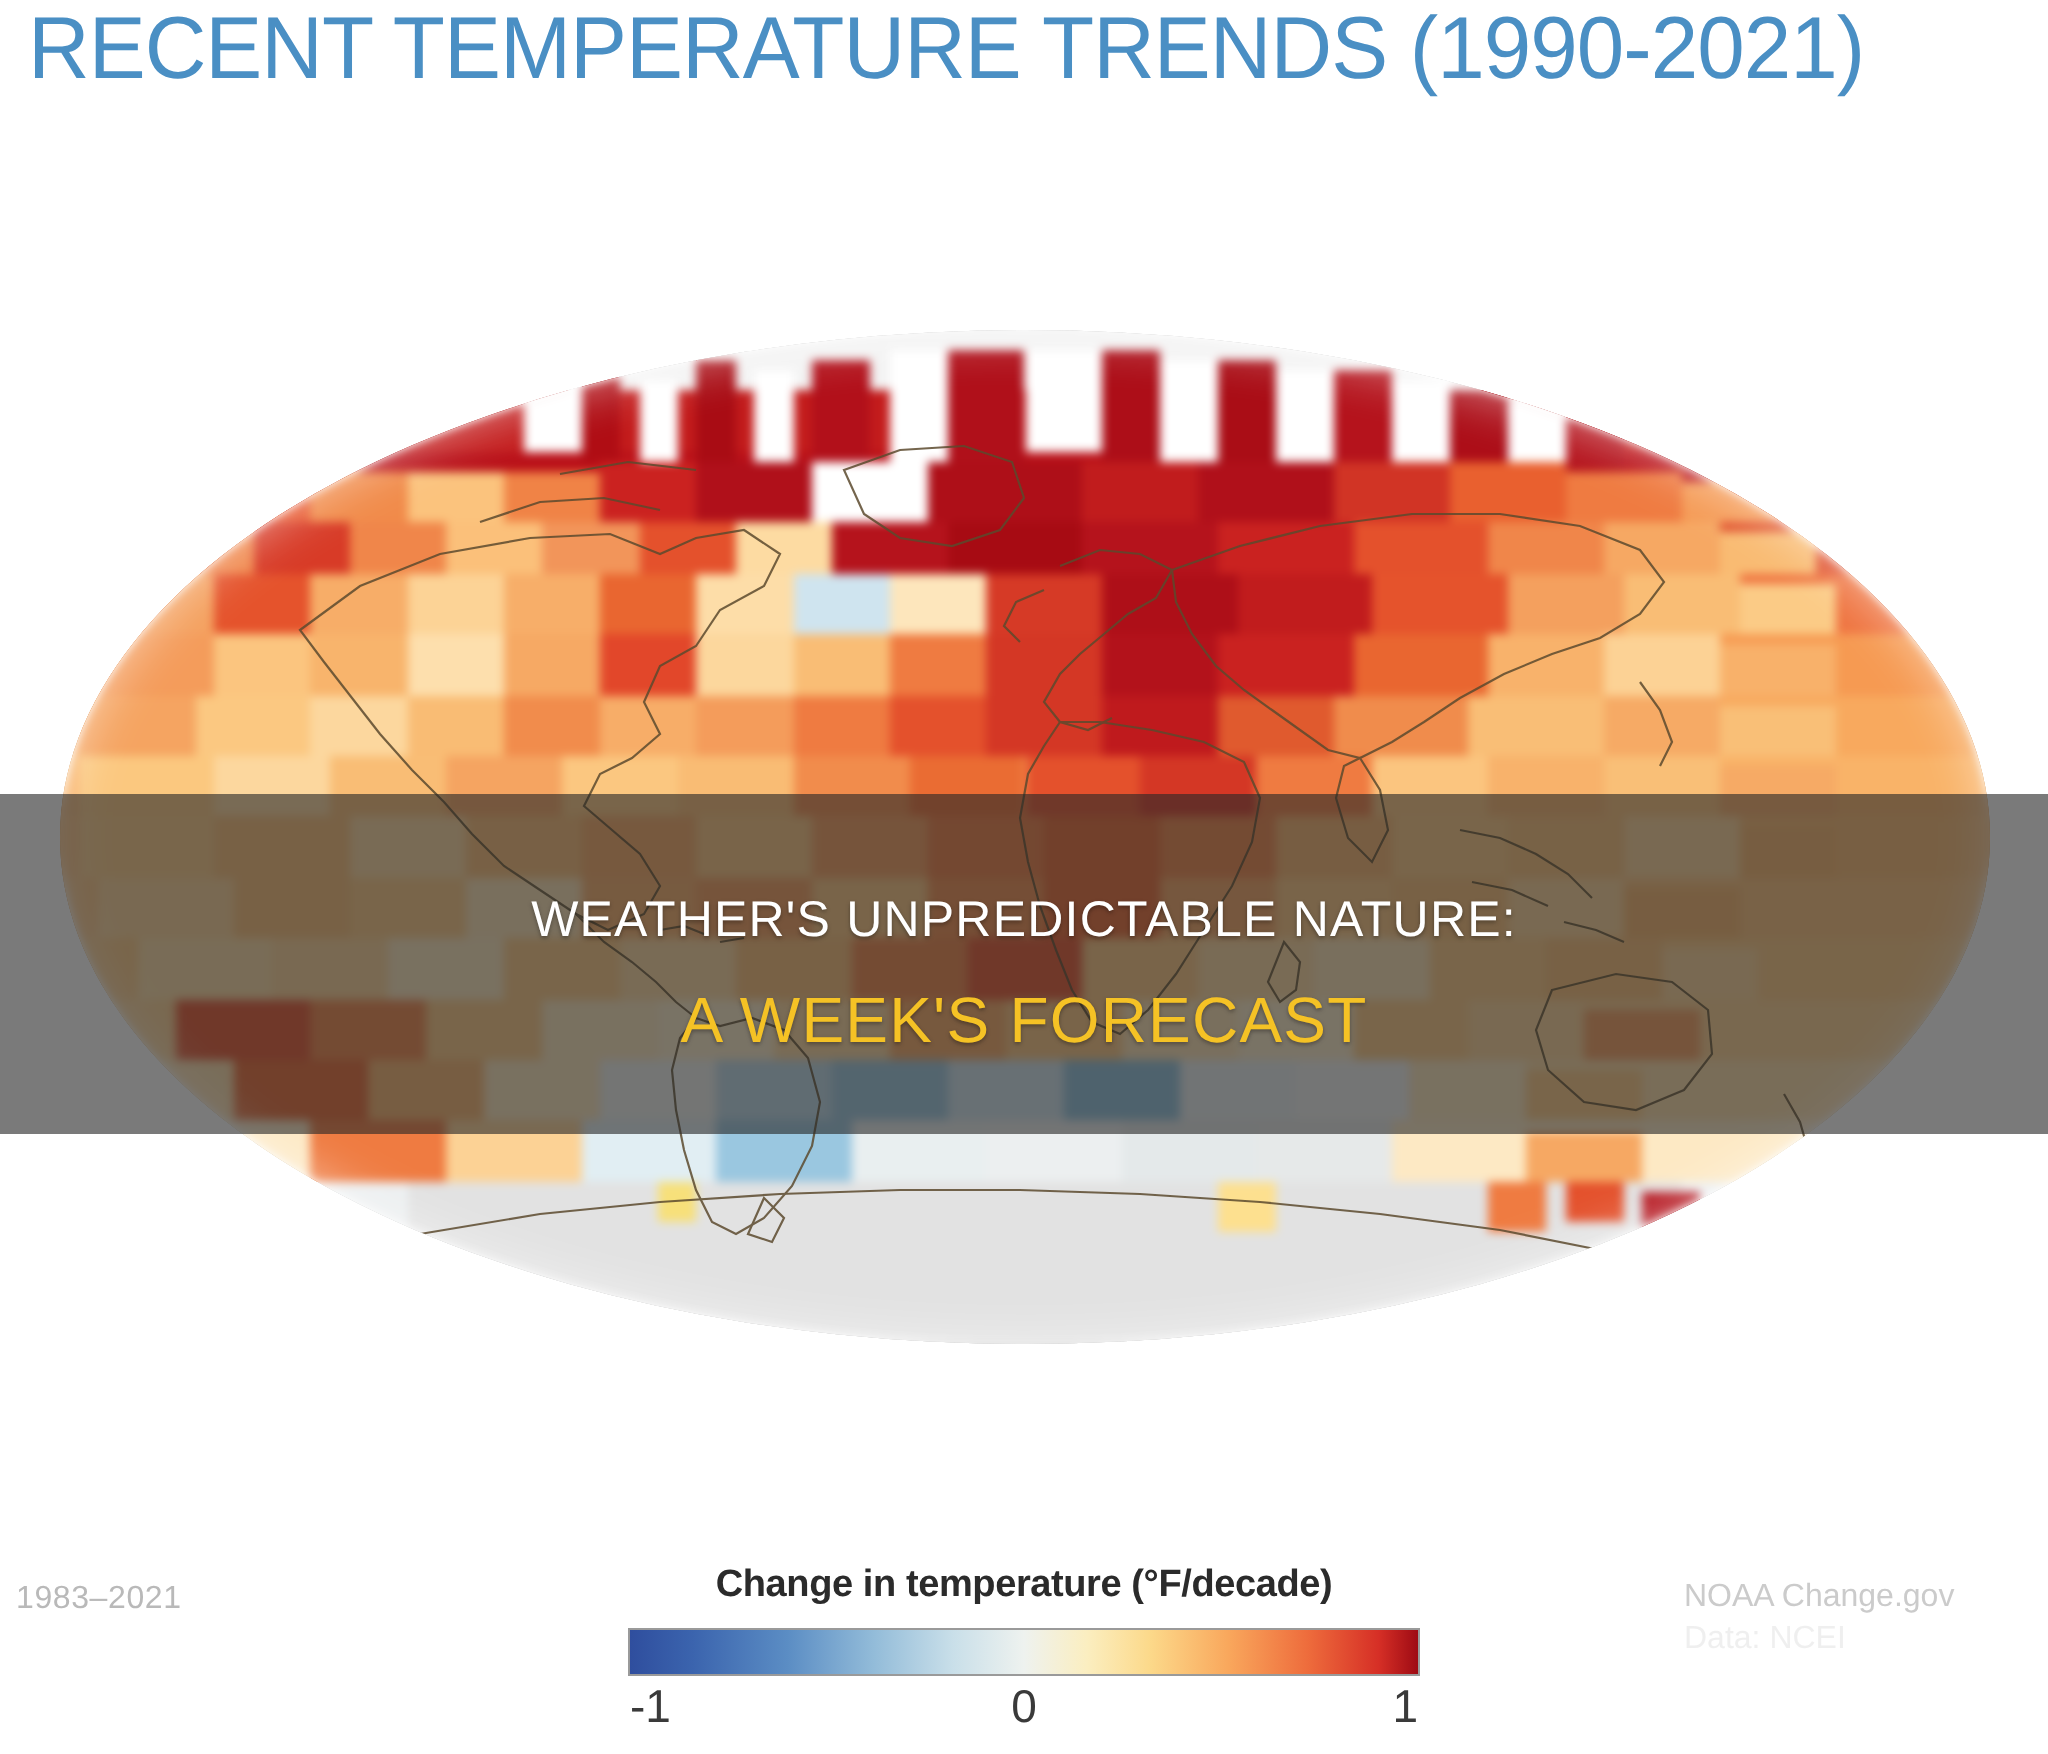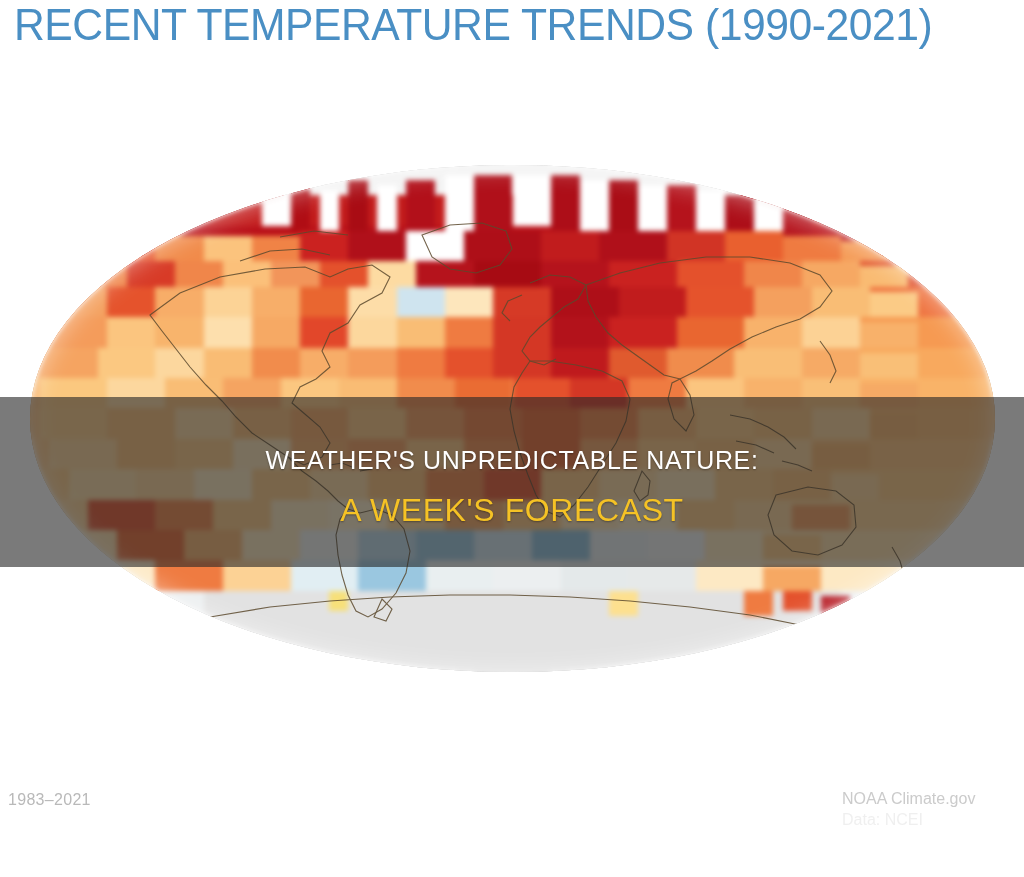--- a/index.html
+++ b/index.html
@@ -463,19 +463,28 @@
 
   <div id="overlay-band"></div>
   <div id="overlay-subline">A WEEK'S FORECAST</div>
   <div id="overlay-headline">WEATHER'S UNPREDICTABLE NATURE:</div>
 </div>
 
 <div id="footer">
 
   <div id="period-label">1983–2021</div>
 
+  <div id="legend">
+    <div id="legend-title">Change in temperature (°F/decade)</div>
+    <div id="colorbar"></div>
+    <div id="ticks">
+      <span class="tick-min">-1</span>
+      <span class="tick-mid">0</span>
+      <span class="tick-max">1</span>
+    </div>
+  </div>
 
   <div id="credit">
-    <div>NOAA Climate.gov</div>
+    <div>NOAA Change.gov</div>
     <div class="dim" style="opacity:0.55;">Data: NCEI</div>
   </div>
 
 </div>
 
 </body></html>

